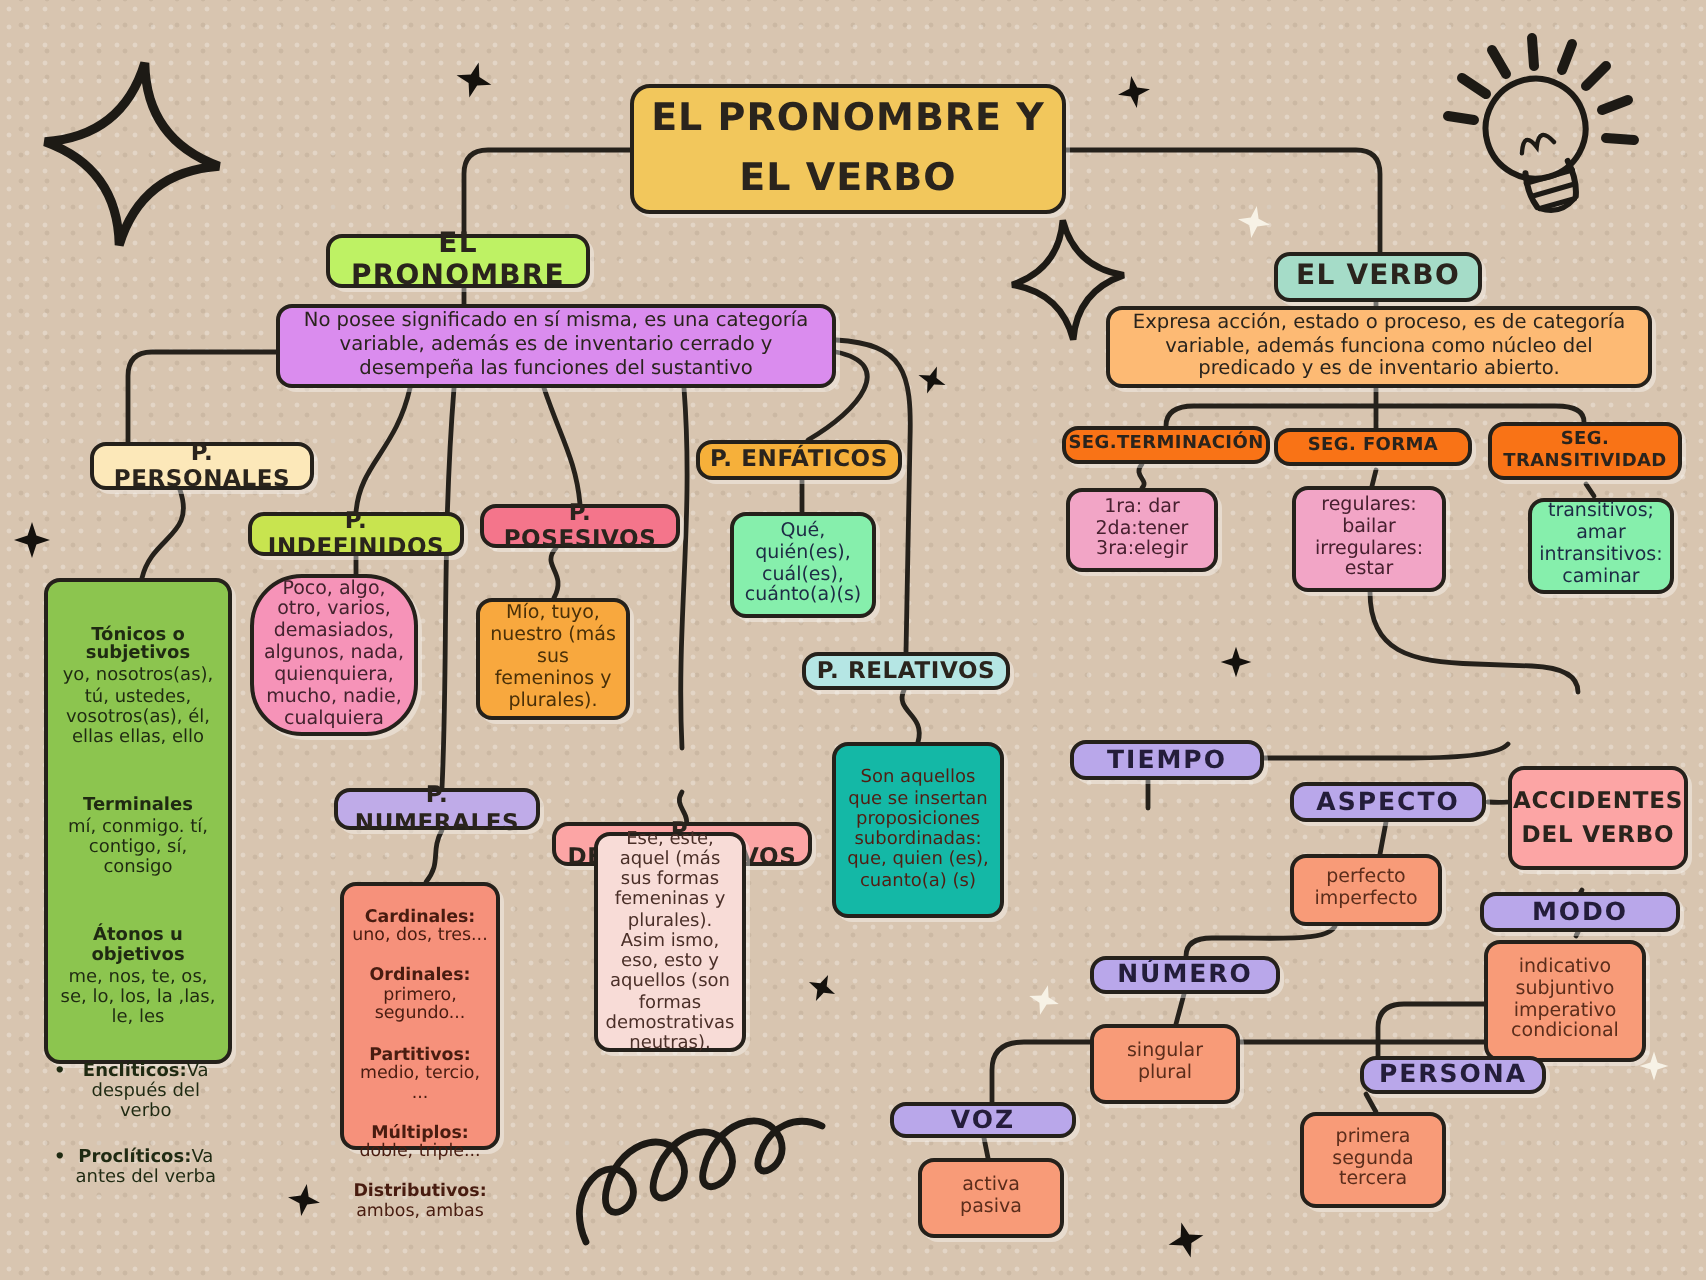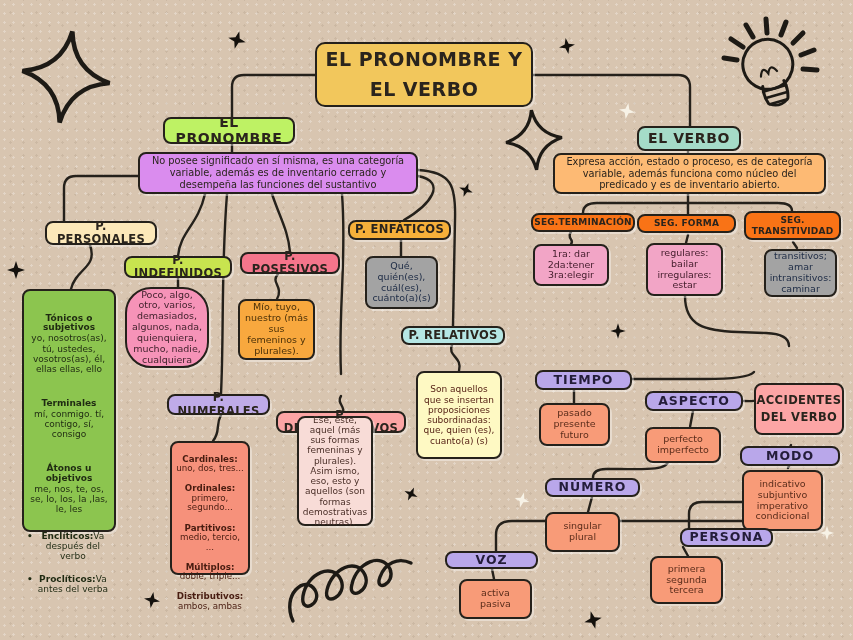--- a/index.html
+++ b/index.html
@@ -39,23 +39,23 @@
   .c-title{background:#f2c75c;}
   .c-pink{background:#bef264;}
   .c-orchid{background:#da8cee;}
   .c-cream{background:#fce8b9;}
   .c-applegreen{background:#8cc54f; color:#1f2a12;}
   .c-lime{background:#c8e44f;}
   .c-rose{background:#f693b8; color:#43232e;}
   .c-redpink{background:#f4758b;}
   .c-orange{background:#f8a83e; color:#4a3008;}
   .c-amber{background:#f6b03a;}
-  .c-blue{background:#a3a3a3; color:#1d2b45;}
+  .c-blue{background:#86efac; color:#1d2b45;}
   .c-cyan{background:#b5e6e4;}
-  .c-red{background:#fef9c3; color:#521d12;}
+  .c-red{background:#14b8a6; color:#521d12;}
   .c-white{background:#fca5a5;margin-top:37px;}
   .c-blush{background:#f8dcd7; color:#4a2f28;}
   .c-lilac{background:#bfabe8;}
   .c-seg{background:#f97316;}
   .c-pink2{background:#f2a5c6; color:#47202f;}
   .c-salmon{background:#f6917b; color:#481c10;}
   .c-orange2{background:#f89b78; color:#5b2d1b;}
   .c-purple{background:#b9a7ea; color:#241d3a;}
   
   .stack{display:block; width:100%;}
@@ -236,23 +236,20 @@
 TRANSITIVIDAD</div>
   <div class="node cnt c-blue" style="left:764px; top:249px; width:73px; height:48px;">transitivos;
 amar
 intransitivos:
 caminar</div>
 
   <div class="node accid c-white" style="left:754px; top:346px; width:90px; height:52px;">ACCIDENTES
 DEL VERBO</div>
 
   <div class="node plbl2 c-purple" style="left:535px; top:370px; width:97px; height:20px;">TIEMPO</div>
-  <div class="node cnt c-orange2" style="left:539px; top:403px; width:71px; height:43px;">pasado
-presente
-futuro</div>
 
   <div class="node plbl2 c-purple" style="left:645px; top:391px; width:98px; height:20px;">ASPECTO</div>
   <div class="node cnt c-orange2" style="left:645px; top:427px; width:76px; height:36px;">perfecto
 imperfecto</div>
 
   <div class="node plbl2 c-purple" style="left:740px; top:446px; width:100px; height:20px;">MODO</div>
   <div class="node cnt c-orange2" style="left:742px; top:470px; width:81px; height:61px;">indicativo
 subjuntivo
 imperativo
 condicional</div>

